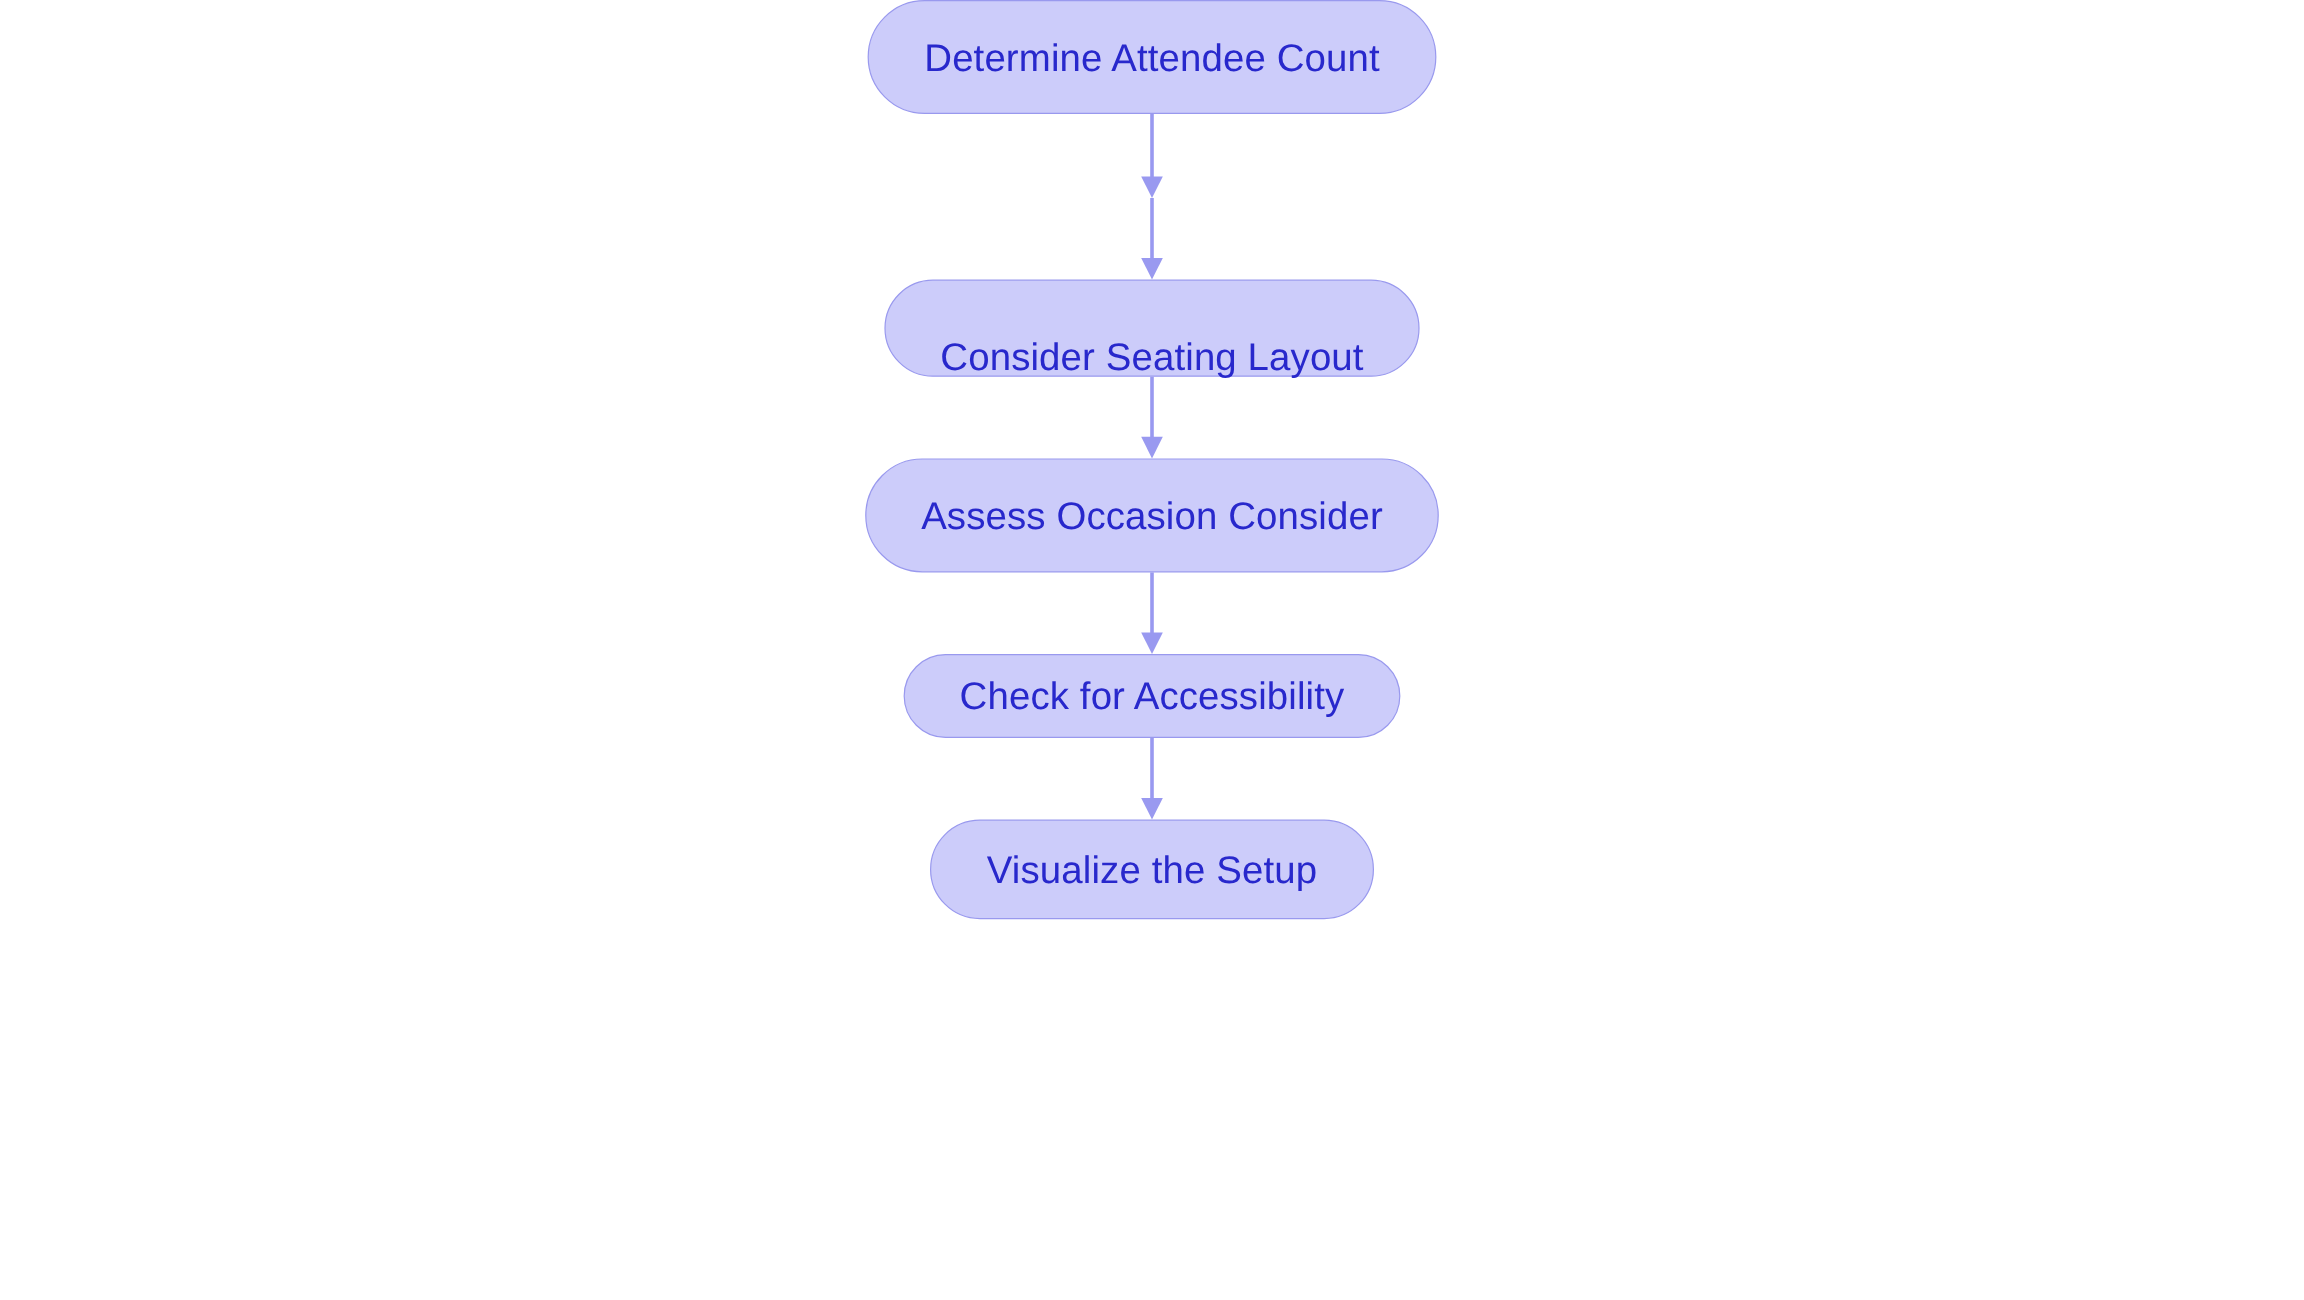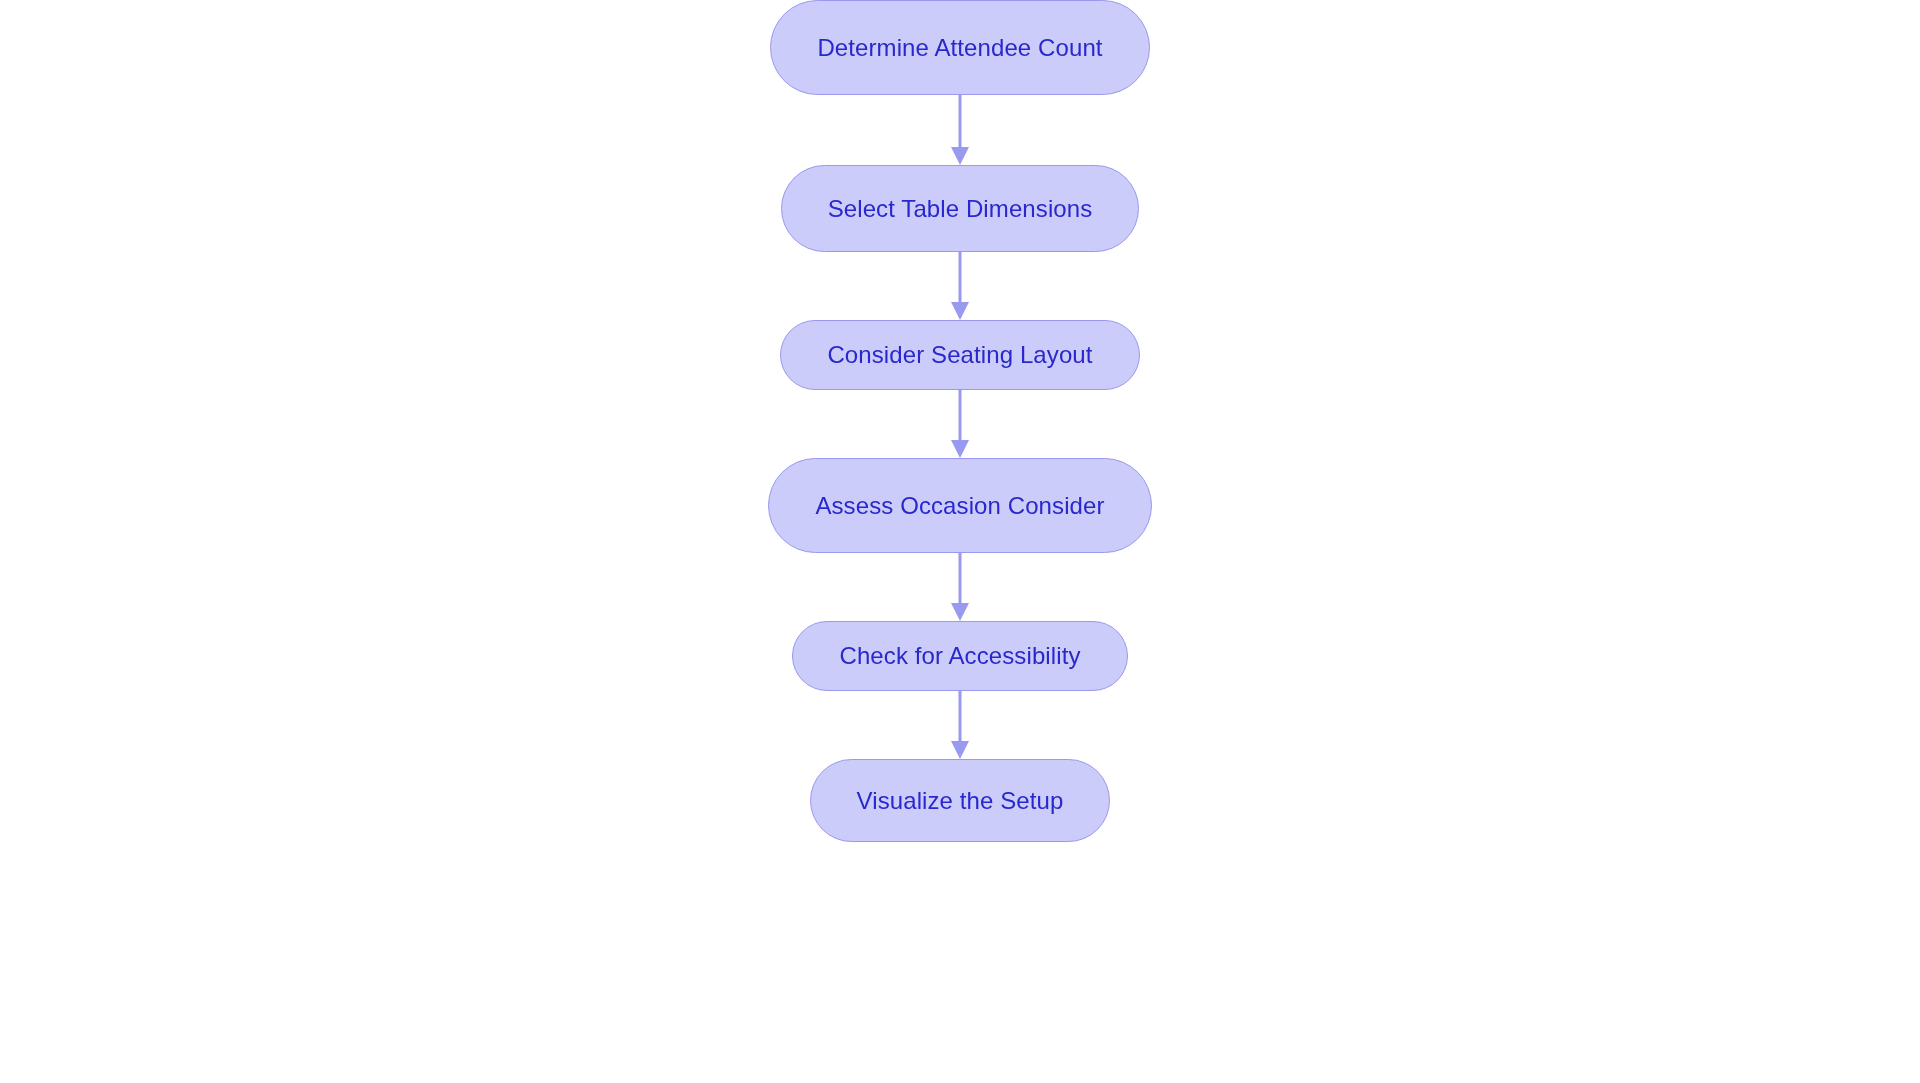--- a/index.html
+++ b/index.html
@@ -32,31 +32,31 @@
     align-items: center;
     justify-content: center;
     background: #ccccfa;
     border: 1.6px solid #9999ee;
     border-radius: 999px;
     padding: 0 46px;
     flex: 0 0 auto;
   }
   .node-label {
     color: #2828cc;
-    font-size: 24px;
+    font-size: 32px;
     line-height: 1;
     letter-spacing: 0.1px;
     white-space: nowrap;
     font-weight: 400;
   }
 
   
   .node.n0 { height: 95px;  min-width: 312px; }
   .node.n1 { height: 87px;  min-width: 286px; }
-  .node.n2 { height: 70px;  min-width: 288px; }
+  .node.n2 { height: 81px;  min-width: 288px; align-items: flex-end; }
   .node.n3 { height: 95px;  min-width: 312px; }
   .node.n4 { height: 70px;  min-width: 272px; }
   .node.n5 { height: 83px;  min-width: 238px; }
 
   
   .connector {
     position: relative;
     width: 20px;
     flex: 0 0 auto;
     display: block;
@@ -75,23 +75,20 @@
     <span class="node-label">Determine Attendee Count</span>
   </div>
 
   <div class="connector">
     <svg width="20" height="70" viewBox="0 0 20 70" aria-hidden="true">
       <line x1="10" y1="0" x2="10" y2="54" stroke="#9999f0" stroke-width="3"></line>
       <polygon points="10,70 1,52 19,52" fill="#9999f0"></polygon>
     </svg>
   </div>
 
-  <div class="node n1">
-    <span class="node-label">Select Table Dimensions</span>
-  </div>
 
   <div class="connector">
     <svg width="20" height="68" viewBox="0 0 20 68" aria-hidden="true">
       <line x1="10" y1="0" x2="10" y2="52" stroke="#9999f0" stroke-width="3"></line>
       <polygon points="10,68 1,50 19,50" fill="#9999f0"></polygon>
     </svg>
   </div>
 
   <div class="node n2">
     <span class="node-label">Consider Seating Layout</span>

